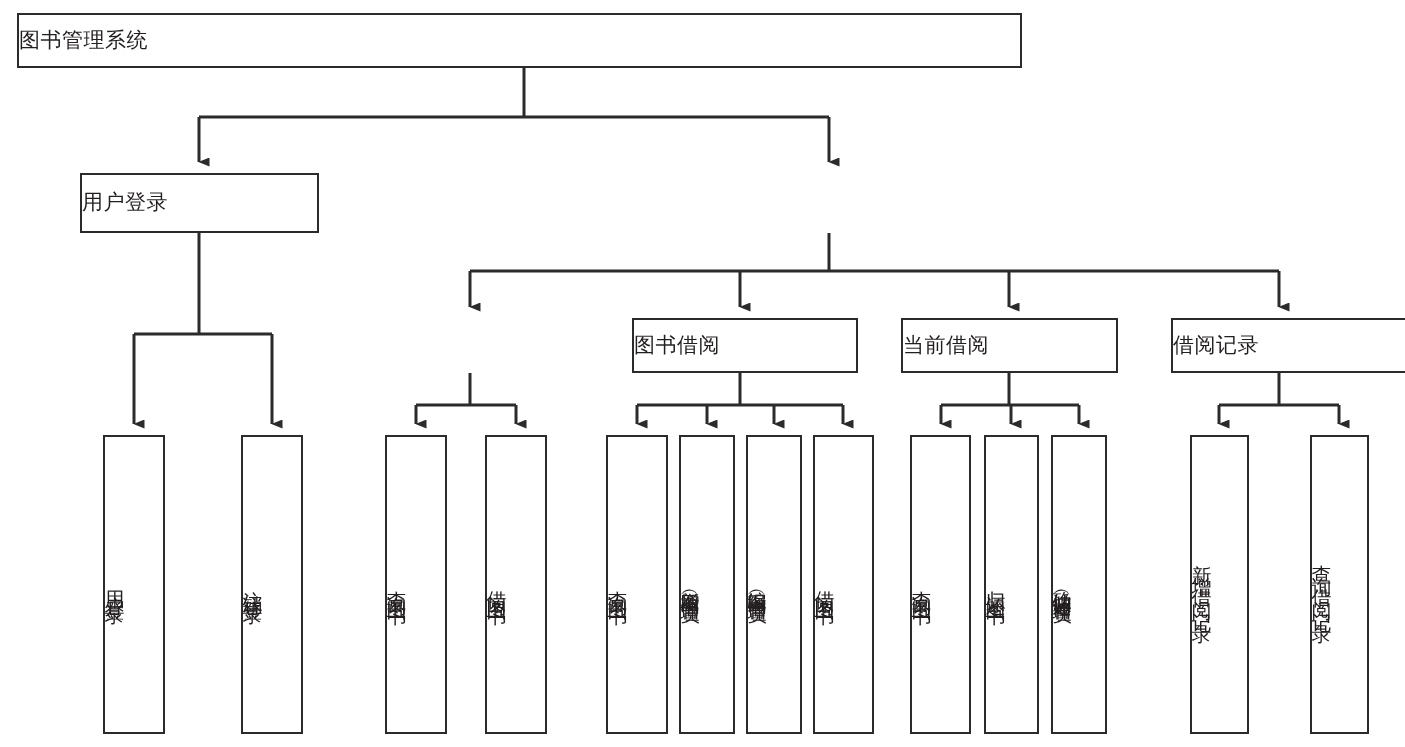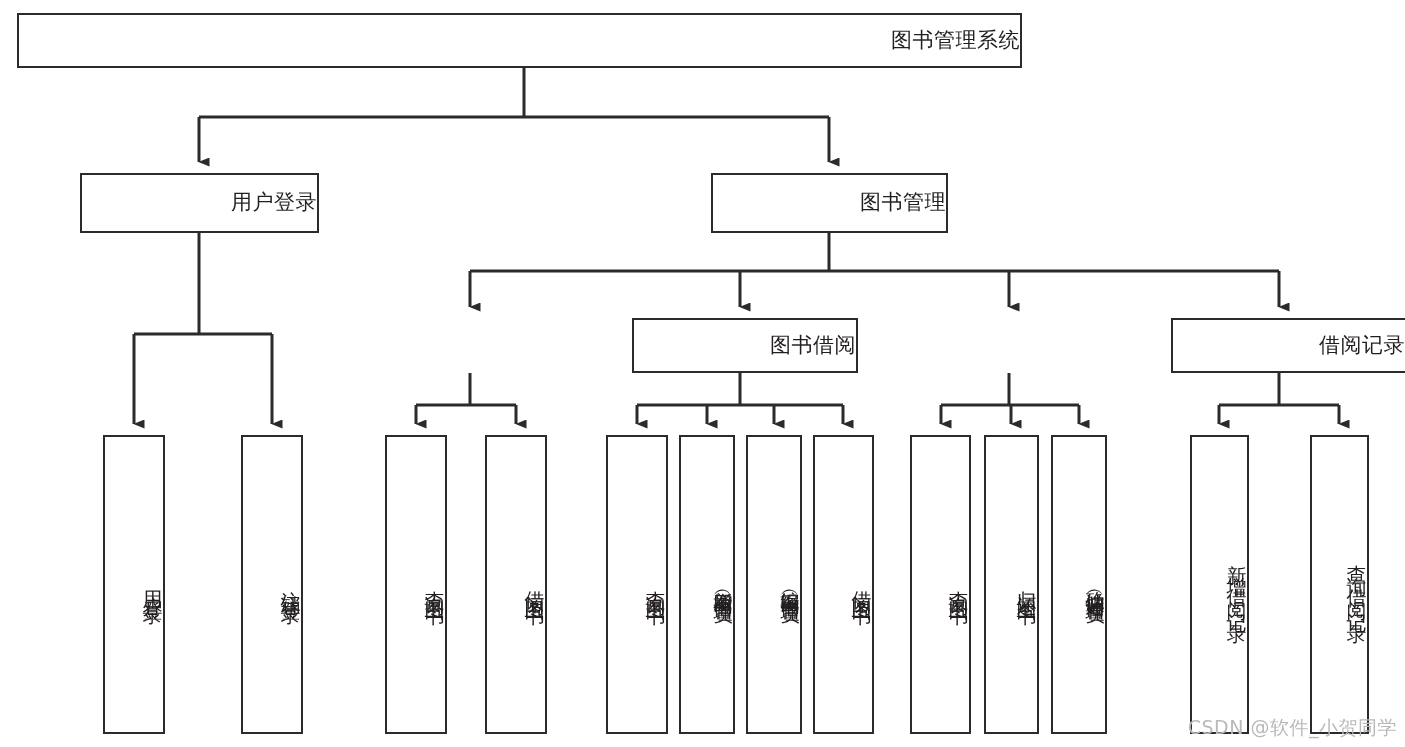--- a/index.html
+++ b/index.html
@@ -20,21 +20,21 @@
     width: 1405px;
     height: 747px;
   }
   .node-box {
     position: absolute;
     box-sizing: border-box;
     background: #ffffff;
     border: 2.5px solid #2b2b2b;
     display: flex;
     align-items: center;
-    justify-content: flex-end;
+    justify-content: flex-start;
   }
   .node-label-h {
     font-size: 21px;
     color: #231f20;
     line-height: 1.1;
     letter-spacing: 0.5px;
     white-space: nowrap;
     text-align: center;
   }
   .node-label-v {
@@ -124,26 +124,26 @@
     </g>
   </svg>
 
   <div class="node-box" style="left:17px; top:13px; width:1005px; height:55px;">
     <span class="node-label-h">图书管理系统</span>
   </div>
 
   <div class="node-box" style="left:80px; top:173px; width:239px; height:60px;">
     <span class="node-label-h">用户登录</span>
   </div>
-  <div class="node-box" style="left:711px; top:173px; width:237px; height:60px;">
-    <span class="node-label-h">图书管理</span>
-  </div>
 
   <div class="node-box" style="left:632px; top:318px; width:226px; height:55px;">
     <span class="node-label-h">图书借阅</span>
+  </div>
+  <div class="node-box" style="left:901px; top:318px; width:217px; height:55px;">
+    <span class="node-label-h">当前借阅</span>
   </div>
   <div class="node-box" style="left:1171px; top:318px; width:236px; height:55px;">
     <span class="node-label-h">借阅记录</span>
   </div>
 
   <div class="node-box leaf-box" style="left:103px; top:435px; width:62px; height:299px;">
     <span class="node-label-v">用户登录</span>
   </div>
   <div class="node-box leaf-box" style="left:241px; top:435px; width:62px; height:299px;">
     <span class="node-label-v">注销登录</span>
@@ -175,15 +175,14 @@
   <div class="node-box leaf-box" style="left:1051px; top:435px; width:56px; height:299px;">
     <span class="node-label-v" style="letter-spacing:2px; font-size:19px;">确认归还（管理员）</span>
   </div>
   <div class="node-box leaf-box" style="left:1190px; top:435px; width:59px; height:299px;">
     <span class="node-label-v" style="letter-spacing:12px;">新增借阅记录</span>
   </div>
   <div class="node-box leaf-box" style="left:1310px; top:435px; width:59px; height:299px;">
     <span class="node-label-v" style="letter-spacing:12px;">查询借阅记录</span>
   </div>
 
-  <div id="watermark">CSDN @软件_小贺同学</div>
 
 </div>
 
 </body></html>

